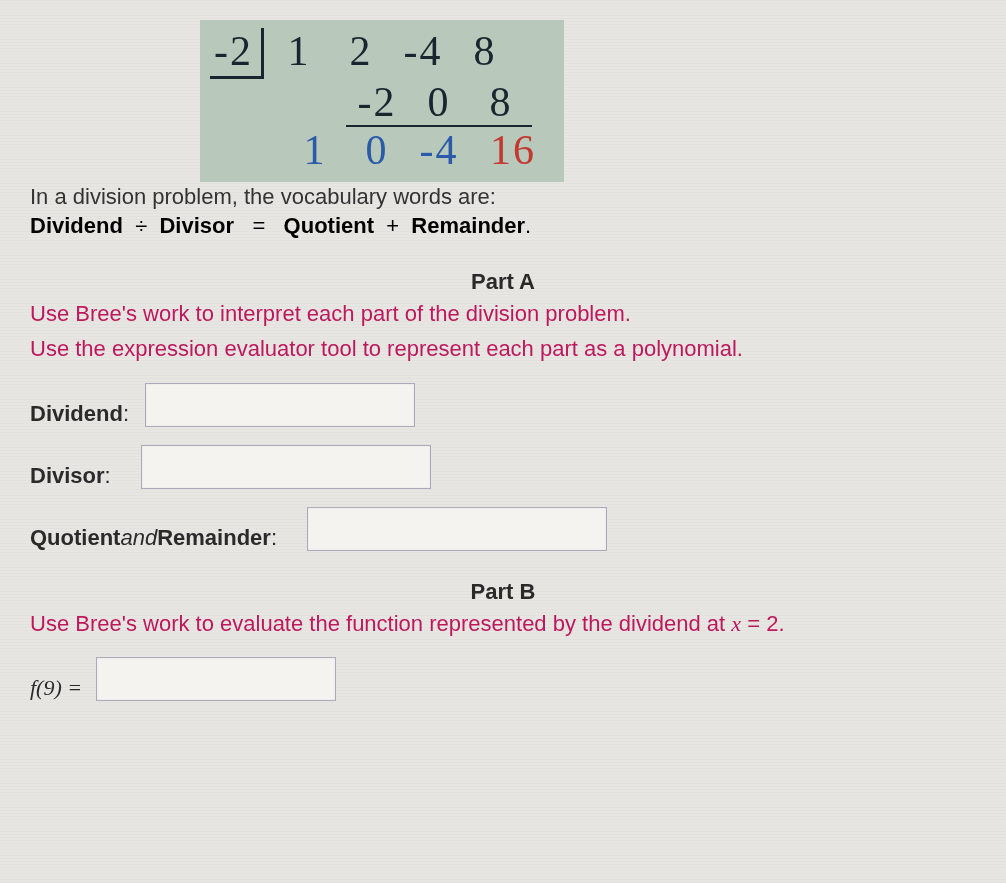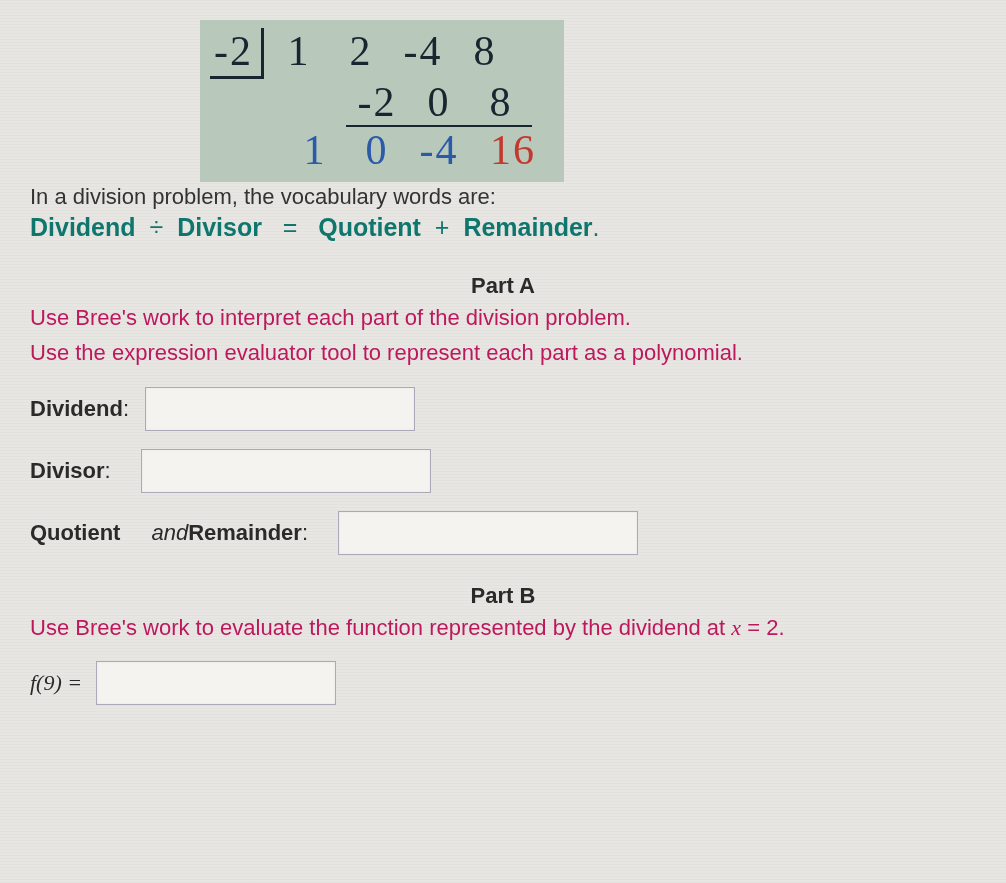--- a/index.html
+++ b/index.html
@@ -61,43 +61,43 @@
     .sd-spacer {
       width: 74px;
       display: inline-block;
     }
     .text-block {
       font-size: 22px;
       line-height: 1.35;
       color: #333;
     }
     .equation-line {
-      font-size: 25px;
-      color: #0f766e;
+      font-size: 22px;
+      color: #000000;
     }
     .bold {
       font-weight: bold;
     }
     .part-heading {
       font-weight: bold;
       font-size: 22px;
       margin-top: 28px;
       color: #2a2a2a;
       text-align: center;
     }
     .instruction {
       font-size: 22px;
       line-height: 1.4;
       color: #be185d;
       margin-top: 4px;
     }
     .field-row {
       margin-top: 18px;
       display: flex;
-      align-items: center;
+      align-items: flex-end;
       gap: 10px;
     }
     .field-label {
       font-size: 22px;
       color: #2a2a2a;
     }
     .field-label .bold {
       font-weight: bold;
     }
     .input-box {
@@ -107,21 +107,20 @@
       display: inline-block;
       box-shadow: inset 0 0 2px rgba(0,0,0,0.08);
     }
     .input-dividend { width: 270px; margin-left: 6px; }
     .input-divisor { width: 290px; margin-left: 20px; }
     .input-qr { width: 300px; margin-left: 20px; }
     .input-f2 { width: 240px; margin-left: 4px; }
     .and-italic {
       font-style: italic;
       font-weight: normal;
-      margin-left: 31px;
     }
     .math-x {
       font-style: italic;
       font-family: Georgia, serif;
     }
     .math-eq {
       font-style: italic;
       font-family: Georgia, serif;
     }
   </style>

